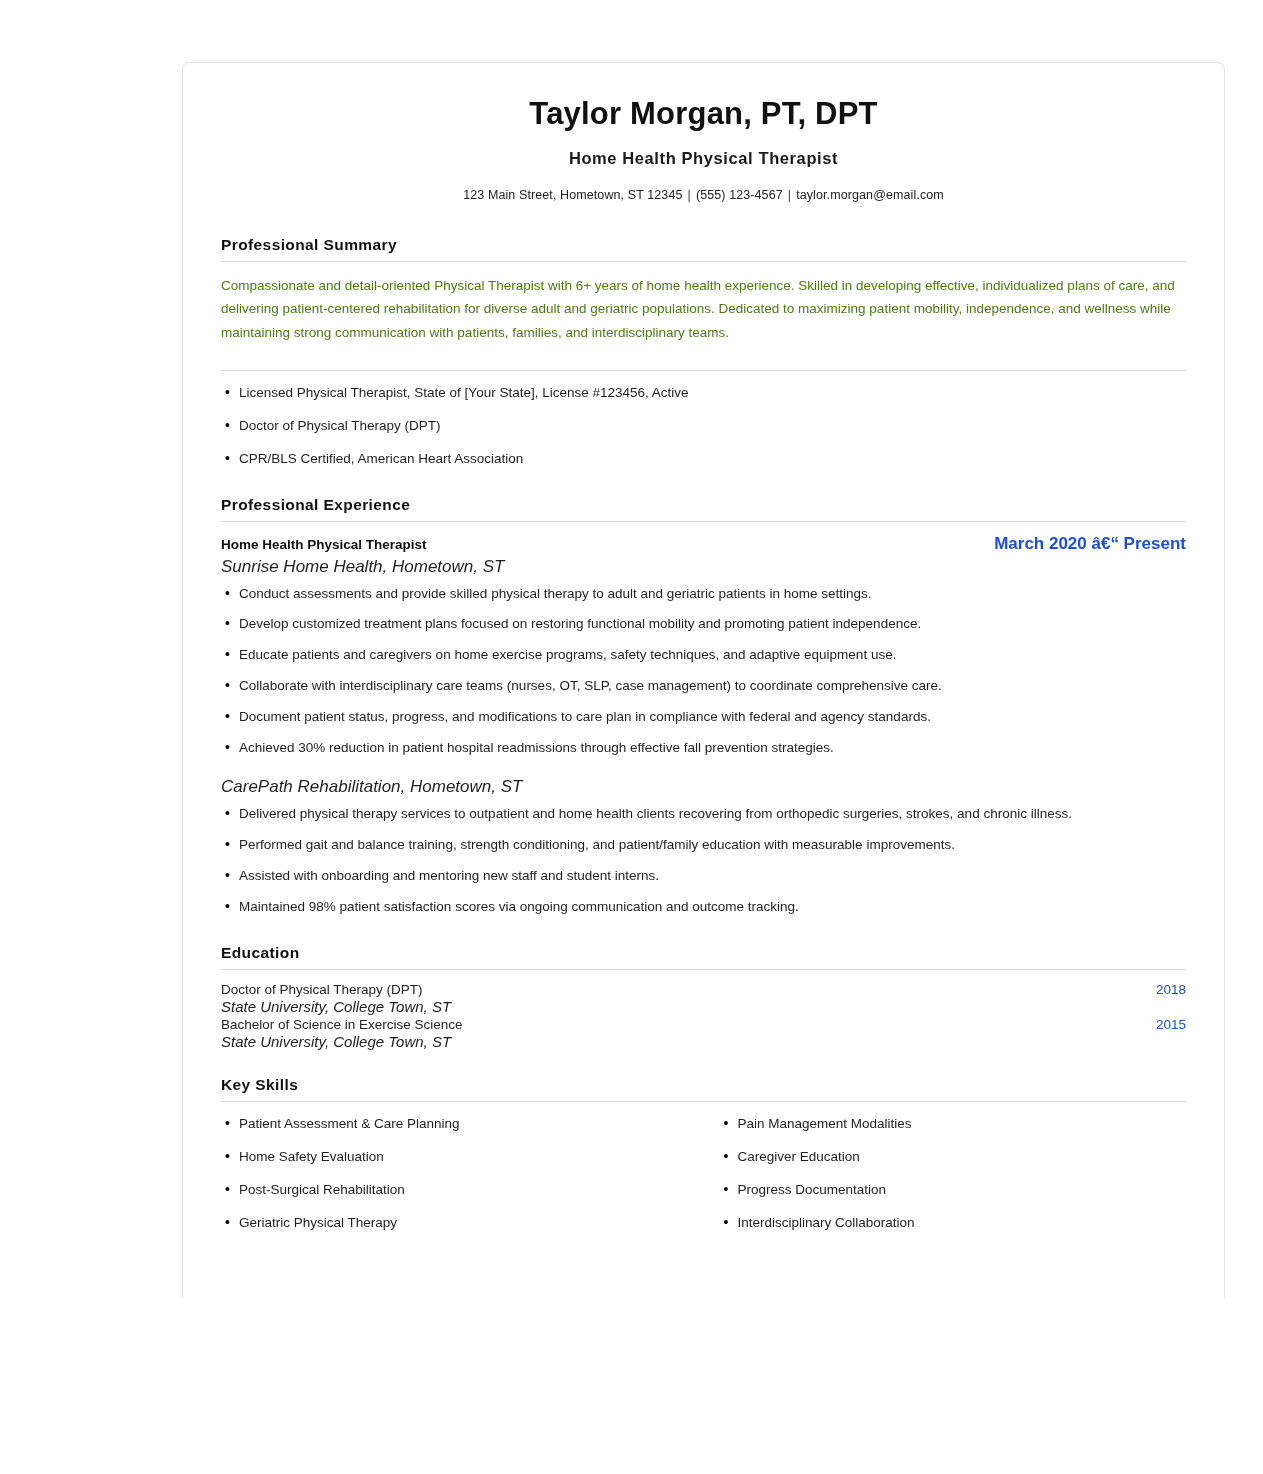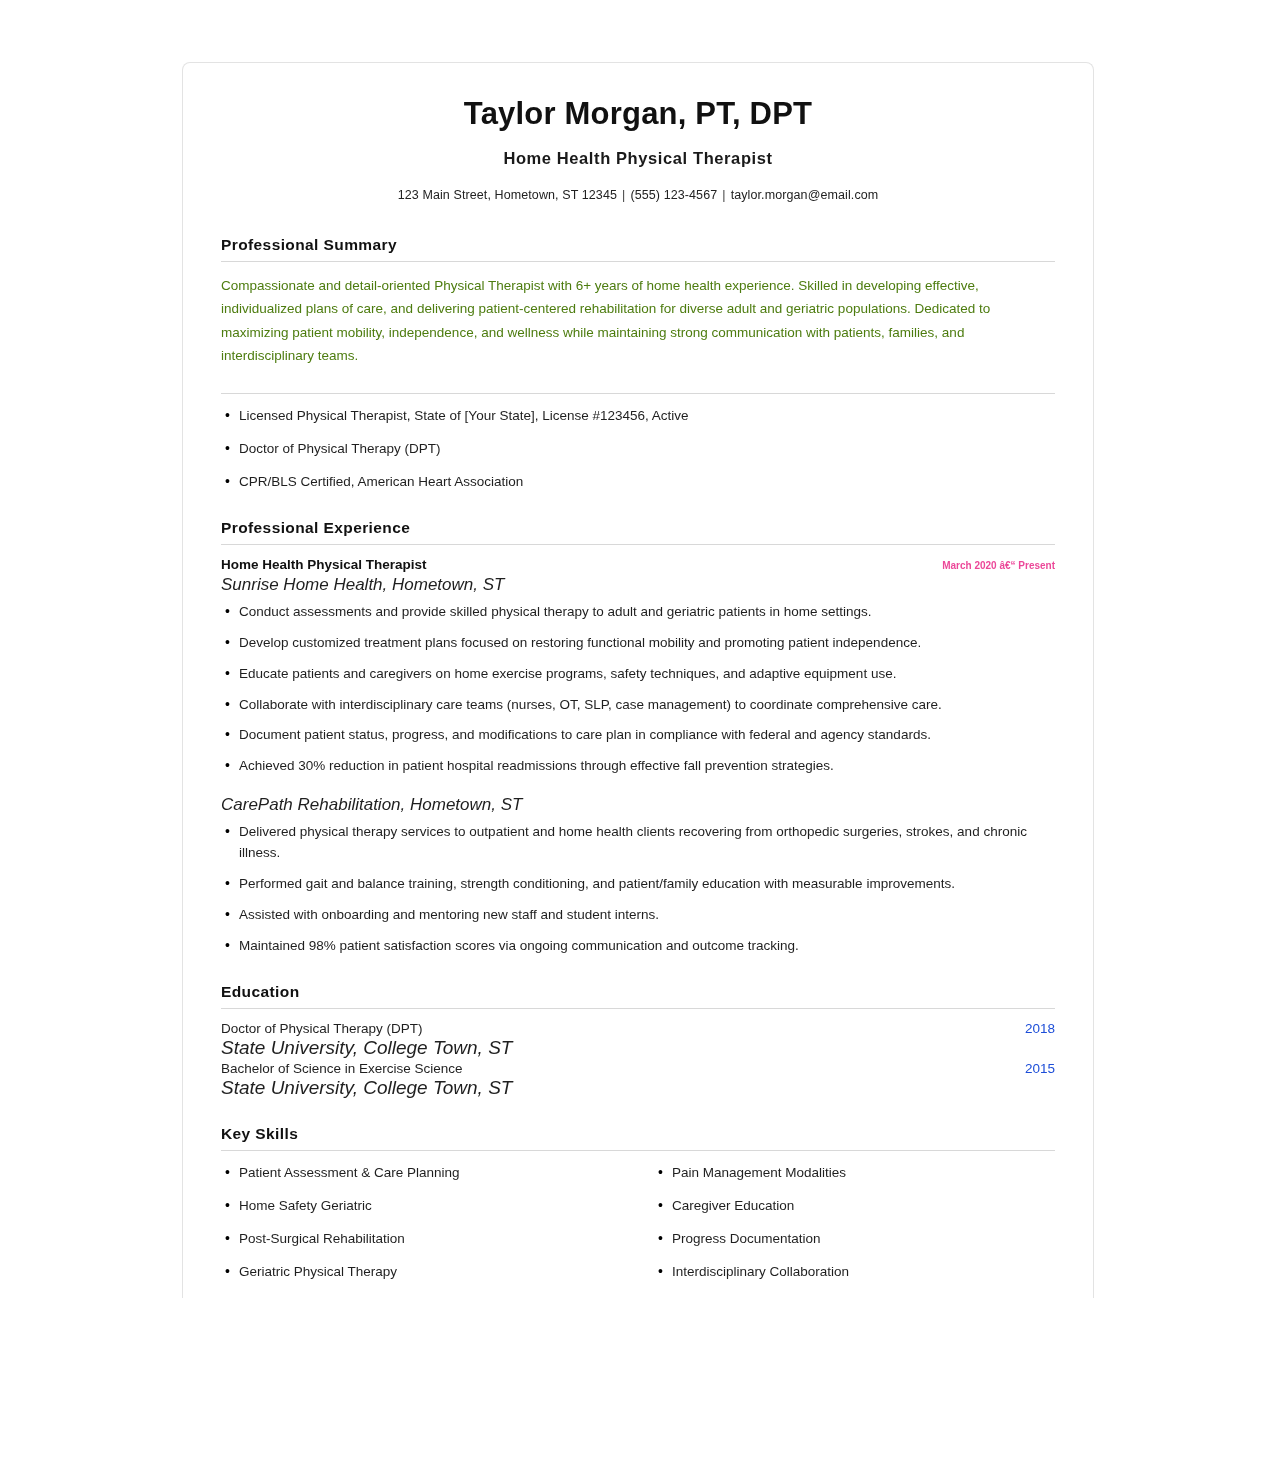--- a/index.html
+++ b/index.html
@@ -12,21 +12,21 @@
     height: 1474px;
     font-family: "Liberation Sans", sans-serif;
     color: #1a1a1a;
     -webkit-font-smoothing: antialiased;
   }
 
   .page-card {
     position: absolute;
     left: 182px;
     top: 62px;
-    width: 912px;
+    width: 1043px;
     height: 1236px;
     background: #ffffff;
     border: 1px solid #e3e3e3;
     border-bottom: none;
     border-top-left-radius: 8px;
     border-top-right-radius: 8px;
     box-sizing: border-box;
     overflow: hidden;
   }
 
@@ -122,23 +122,23 @@
     display: flex;
     justify-content: space-between;
     align-items: baseline;
   }
   .job-title {
     font-size: 13.5px;
     font-weight: bold;
     color: #111111;
   }
   .job-dates {
-    font-size: 10px;
-    font-weight: bold;
-    color: #ec4899;
+    font-size: 17px;
+    font-weight: bold;
+    color: #1d4ed8;
     white-space: nowrap;
   }
   .job-company {
     font-size: 17px;
     font-style: italic;
     color: #1f1f1f;
     margin-top: 3px;
     margin-bottom: 7px;
   }
   .job ul.bullets > li {
@@ -155,21 +155,21 @@
   .edu-degree {
     font-size: 13.5px;
     color: #1f1f1f;
   }
   .edu-year {
     font-size: 13.5px;
     color: #1d4ed8;
     white-space: nowrap;
   }
   .edu-school {
-    font-size: 19px;
+    font-size: 15px;
     font-style: italic;
     color: #1f1f1f;
     margin-top: 1px;
   }
 
   
   .skills-columns {
     display: flex;
   }
   .skills-col {
@@ -264,21 +264,21 @@
       </div>
     </div>
 
     <div class="section">
       <h2 class="section-title">Key Skills</h2>
       <div class="rule"></div>
       <div class="skills-columns">
         <div class="skills-col">
           <ul class="bullets">
             <li>Patient Assessment &amp; Care Planning</li>
-            <li>Home Safety Geriatric</li>
+            <li>Home Safety Evaluation</li>
             <li>Post-Surgical Rehabilitation</li>
             <li>Geriatric Physical Therapy</li>
 
           </ul>
         </div>
         <div class="skills-col">
           <ul class="bullets">
             <li>Pain Management Modalities</li>
             <li>Caregiver Education</li>
             <li>Progress Documentation</li>

